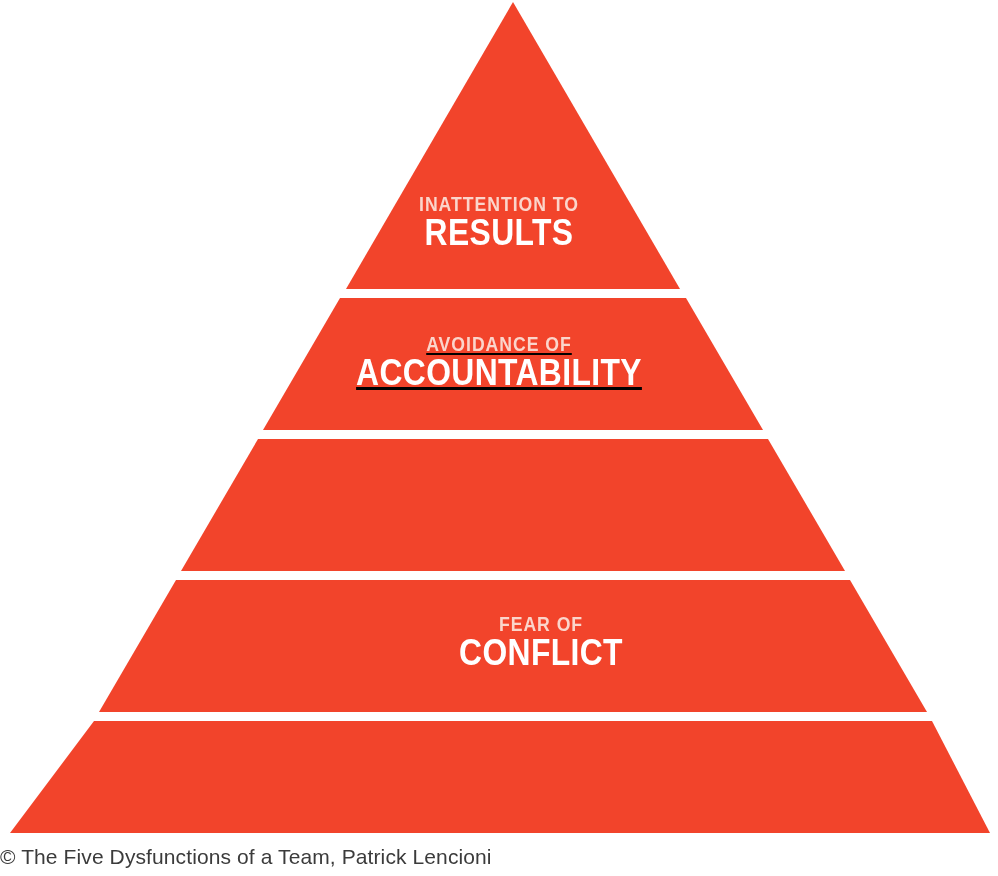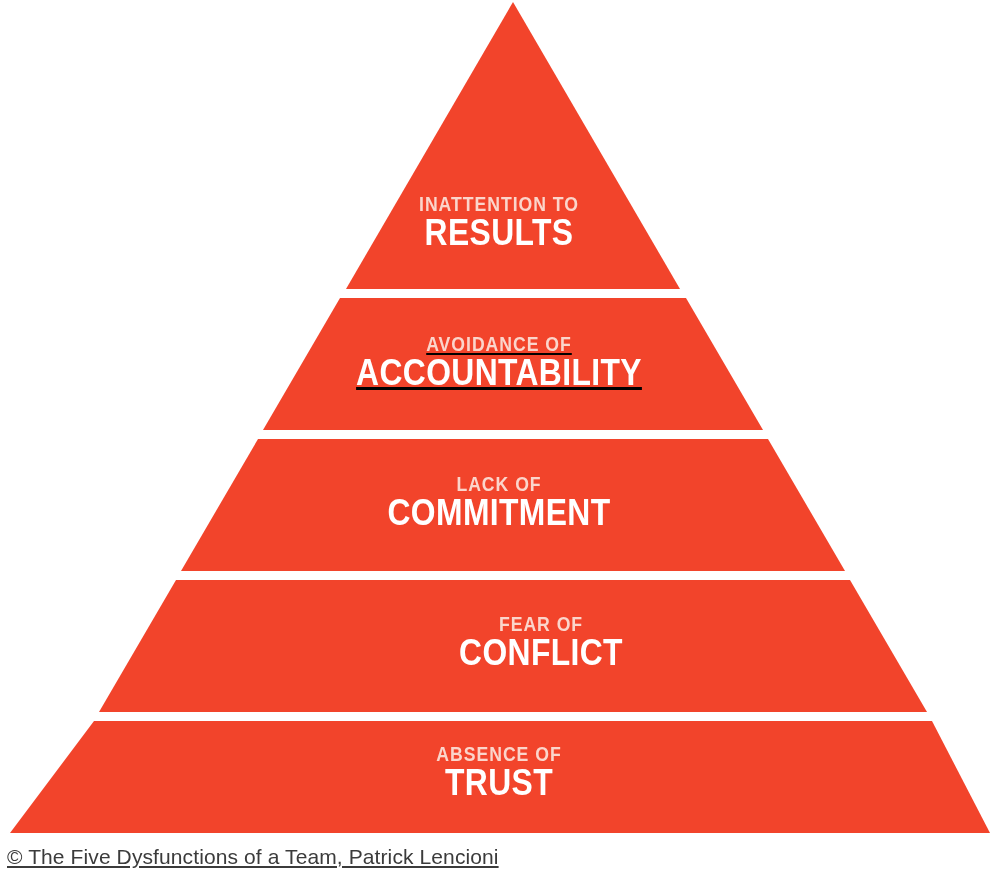--- a/index.html
+++ b/index.html
@@ -70,28 +70,27 @@
   .t5 .tier-main   { font-size: 37px; }
 
   .tier-gap-1 { top: 193px; }
   .tier-gap-2 { top: 333px; text-decoration: underline; }
   .tier-gap-3 { top: 473px; }
   .tier-gap-4 { top: 613px; margin-left: 42px; }
   .tier-gap-5 { top: 743px; }
 
   #caption {
     position: absolute;
-    left: 7px;
+    left: 0;
     top: 845px;
     font-family: "Liberation Sans", sans-serif;
     font-size: 21px;
     color: #3b3b3b;
     letter-spacing: 0.005em;
     white-space: nowrap;
-    text-decoration: underline;
   }
 </style>
 </head>
 <body>
 
 <div id="pyramid-figure">
 
   <svg class="pyramid-svg" viewBox="0 0 998 876" xmlns="http://www.w3.org/2000/svg">
 
     <polygon class="tier-shape" points="513,2 680,289 346,289" fill="#F2442B"></polygon>
@@ -108,30 +107,22 @@
   <div class="tier-label-group t1 tier-gap-1">
     <span class="tier-prefix">INATTENTION TO</span>
     <span class="tier-main">RESULTS</span>
   </div>
 
   <div class="tier-label-group t2 tier-gap-2">
     <span class="tier-prefix">AVOIDANCE OF</span>
     <span class="tier-main">ACCOUNTABILITY</span>
   </div>
 
-  <div class="tier-label-group t3 tier-gap-3">
-    <span class="tier-prefix">LACK OF</span>
-    <span class="tier-main">COMMITMENT</span>
-  </div>
 
   <div class="tier-label-group t4 tier-gap-4">
     <span class="tier-prefix">FEAR OF</span>
     <span class="tier-main">CONFLICT</span>
   </div>
 
-  <div class="tier-label-group t5 tier-gap-5">
-    <span class="tier-prefix">ABSENCE OF</span>
-    <span class="tier-main">TRUST</span>
-  </div>
 
   <div id="caption">© The Five Dysfunctions of a Team, Patrick Lencioni</div>
 
 </div>
 
 </body></html>

